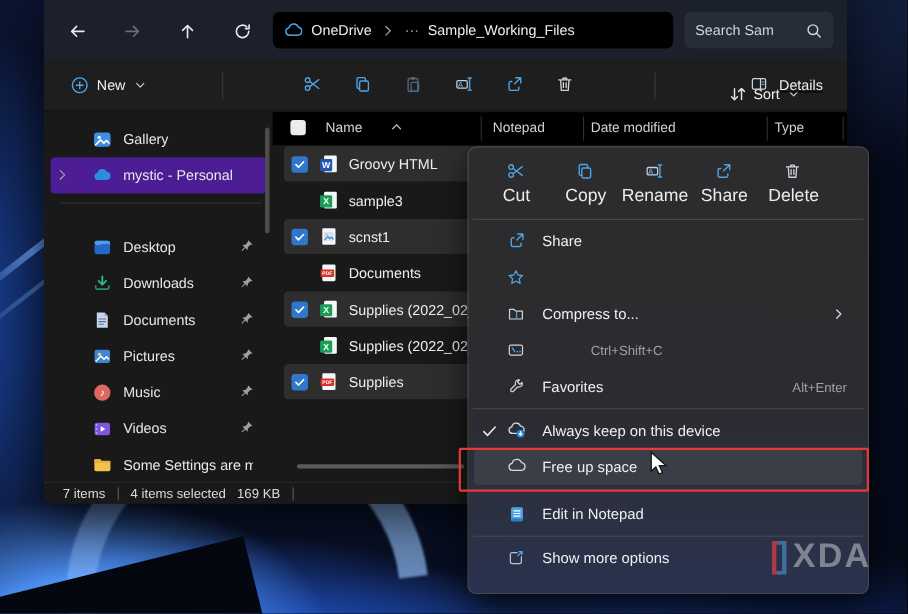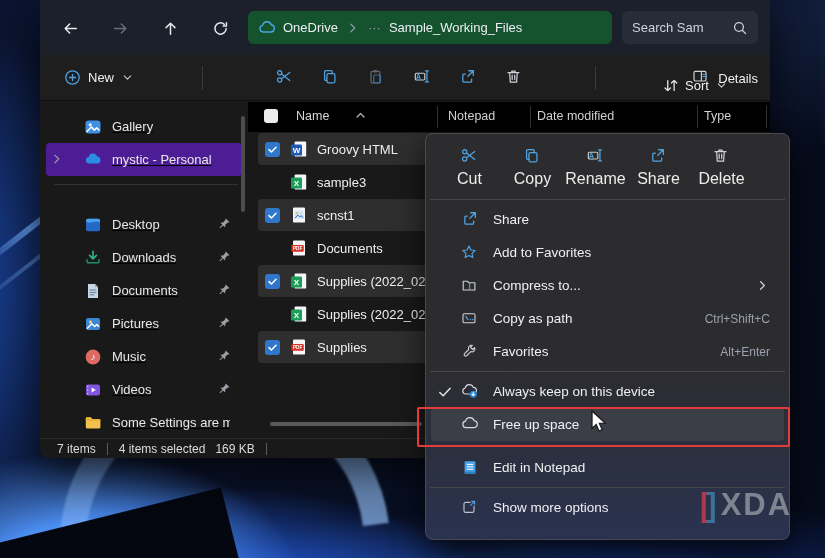--- a/index.html
+++ b/index.html
@@ -31,44 +31,44 @@
 
   
   .window { position:absolute; left:40px; top:0; width:730px; height:458px; background:#191919;
     border-radius:0 0 8px 8px; box-shadow:0 14px 42px rgba(0,0,0,.6); overflow:hidden; z-index:2; }
 
   
   .navbar { position:absolute; left:0; top:0; right:0; height:55px; background:#1b202b; }
   .navbtns { position:absolute; left:12px; top:10px; display:flex; gap:14px; }
   .navbtn { width:36px; height:36px; display:flex; align-items:center; justify-content:center; border-radius:4px; }
   .navbtn.dis svg { opacity:.38; }
-  .addr-pill { position:absolute; left:208px; top:11px; width:364px; height:33px; background:#14532d; border-radius:6px;
+  .addr-pill { position:absolute; left:208px; top:11px; width:364px; height:33px; background:#000000; border-radius:6px;
     display:flex; align-items:center; padding:0 10px; gap:8px; }
   .addr-pill .crumb { color:#eceff3; font-size:13px; white-space:nowrap; }
   .addr-sep { color:#9aa1ab; font-size:13px; }
   .search-pill { position:absolute; left:582px; top:11px; width:136px; height:33px; background:#262c38; border-radius:6px;
     display:flex; align-items:center; justify-content:space-between; padding:0 10px; }
   .search-pill .ph { color:#cfd4da; font-size:13px; white-space:nowrap; overflow:hidden; }
 
   
   .toolbar { position:absolute; left:0; top:55px; right:0; height:46px; background:#1e1e1e; border-bottom:1px solid #121212; }
   .tb-left { position:absolute; left:14px; top:0; height:45px; display:flex; align-items:center;gap:48px; }
   .tb-new { display:flex; align-items:center; gap:7px; padding:6px 10px; border-radius:4px; }
   .tb-new .lbl { color:#f0f0f0; font-size:13px; }
   .tb-vsep { width:1px; height:24px; background:#3a3a3a; margin:0 10px; }
   .tb-ic { width:40px; height:36px; display:flex; align-items:center; justify-content:center; border-radius:4px; margin:0 3px; }
   .tb-sort { display:flex; align-items:center; gap:6px; padding:6px 8px; border-radius:4px;margin-top:16px; }
   .tb-sort .lbl { color:#f0f0f0; font-size:13px; }
-  .tb-details { position:absolute; right:4px; top:7px; display:flex; align-items:flex-end; gap:8px; padding:6px 8px; border-radius:4px; }
+  .tb-details { position:absolute; right:14px; top:7px; display:flex; align-items:center; gap:8px; padding:6px 8px; border-radius:4px;text-decoration:underline; }
   .tb-details .lbl { color:#f0f0f0; font-size:13px; }
 
   
   .sidebar { position:absolute; left:0; top:102px; width:208px; bottom:20px; background:#191919; overflow:hidden; }
   .sb-list { position:absolute; left:0; top:8px; right:0; }
-  .sb-item { position:relative; height:33px; display:flex; align-items:center; padding-left:38px; margin:0 6px; border-radius:4px;text-decoration:underline; }
+  .sb-item { position:relative; height:33px; display:flex; align-items:center; padding-left:38px; margin:0 6px; border-radius:4px; }
   .sb-item.sel { background:#4c1d95; }
   .sb-item .chev { position:absolute; left:4px; top:9px; }
   .sb-item .lbl { color:#e8e8e8; font-size:13px; margin-left:10px; white-space:nowrap; overflow:hidden; max-width:118px; }
   .sb-item .pin { position:absolute; right:10px; top:9px; }
   .sb-divider { height:1px; background:#333; margin:8px 10px 8px 14px; }
   .sb-gap { height:15px; }
   .sb-scroll { position:absolute; right:3px; top:14px; width:4px; height:96px; background:#4d4d4d; border-radius:2px; }
 
   
   .list-header { position:absolute; left:208px; top:102px; right:0; height:30px; background:#000000; }
@@ -611,21 +611,20 @@
         </div>
         <div class="mi">
           <span class="chk"></span>
           <span class="mic">
             <span class="ic">
               <svg width="18" height="18" viewBox="0 0 18 18" fill="none">
                 <path d="M8 2.1 9.9 6l4.2.5-3.1 2.9.8 4.2L8 11.5l-3.8 2.1.8-4.2L1.9 6.5 6.1 6z" stroke="#4fa3e3" stroke-width="1.15" stroke-linecap="round" stroke-linejoin="round" fill="none"></path>
               </svg>
             </span>
           </span>
-          <span class="lbl">Add to Favorites</span>
         </div>
         <div class="mi">
           <span class="chk"></span>
           <span class="mic">
             <span class="ic">
               <svg width="18" height="18" viewBox="0 0 18 18" fill="none">
                 <path d="M2.2 4.2h4.2L7.9 5.8h6V13H2.2z" stroke="#cfd3d8" stroke-width="1.1" stroke-linecap="round" stroke-linejoin="round" fill="none"></path>
                 <path d="M8.6 6.6v1M8.6 8.6v1M8.6 10.6v1" stroke="#4fa3e3" stroke-width="1.25" stroke-linecap="round" stroke-linejoin="round" fill="none"></path>
               </svg>
             </span>
@@ -642,21 +641,20 @@
           <span class="mic">
             <span class="ic">
               <svg width="18" height="18" viewBox="0 0 18 18" fill="none">
                 <rect x="2" y="3.8" width="12" height="9" rx="1.4" stroke="#cfd3d8" stroke-width="1.1"></rect>
                 <path d="M4.8 6.2l2.1 3.4" stroke="#4fa3e3" stroke-width="1.2" stroke-linecap="round" stroke-linejoin="round" fill="none"></path>
                 <circle cx="9.4" cy="9.6" r="0.8" fill="#4fa3e3"></circle>
                 <circle cx="11.8" cy="9.6" r="0.8" fill="#4fa3e3"></circle>
               </svg>
             </span>
           </span>
-          <span class="lbl">Copy as path</span>
           <span class="rt">Ctrl+Shift+C</span>
         </div>
         <div class="mi">
           <span class="chk"></span>
           <span class="mic">
             <span class="ic">
               <svg width="18" height="18" viewBox="0 0 18 18" fill="none">
                 <path d="M13.8 5a3 3 0 0 1-4 3.6l-3.9 3.9a1.5 1.5 0 1 1-2.1-2.1l3.9-3.9A3 3 0 0 1 11.3 2.4L9.5 4.3l2.2 2.2 1.9-1.8z" stroke="#cfd3d8" stroke-width="1.1" stroke-linecap="round" stroke-linejoin="round" fill="none"></path>
               </svg>
             </span>

